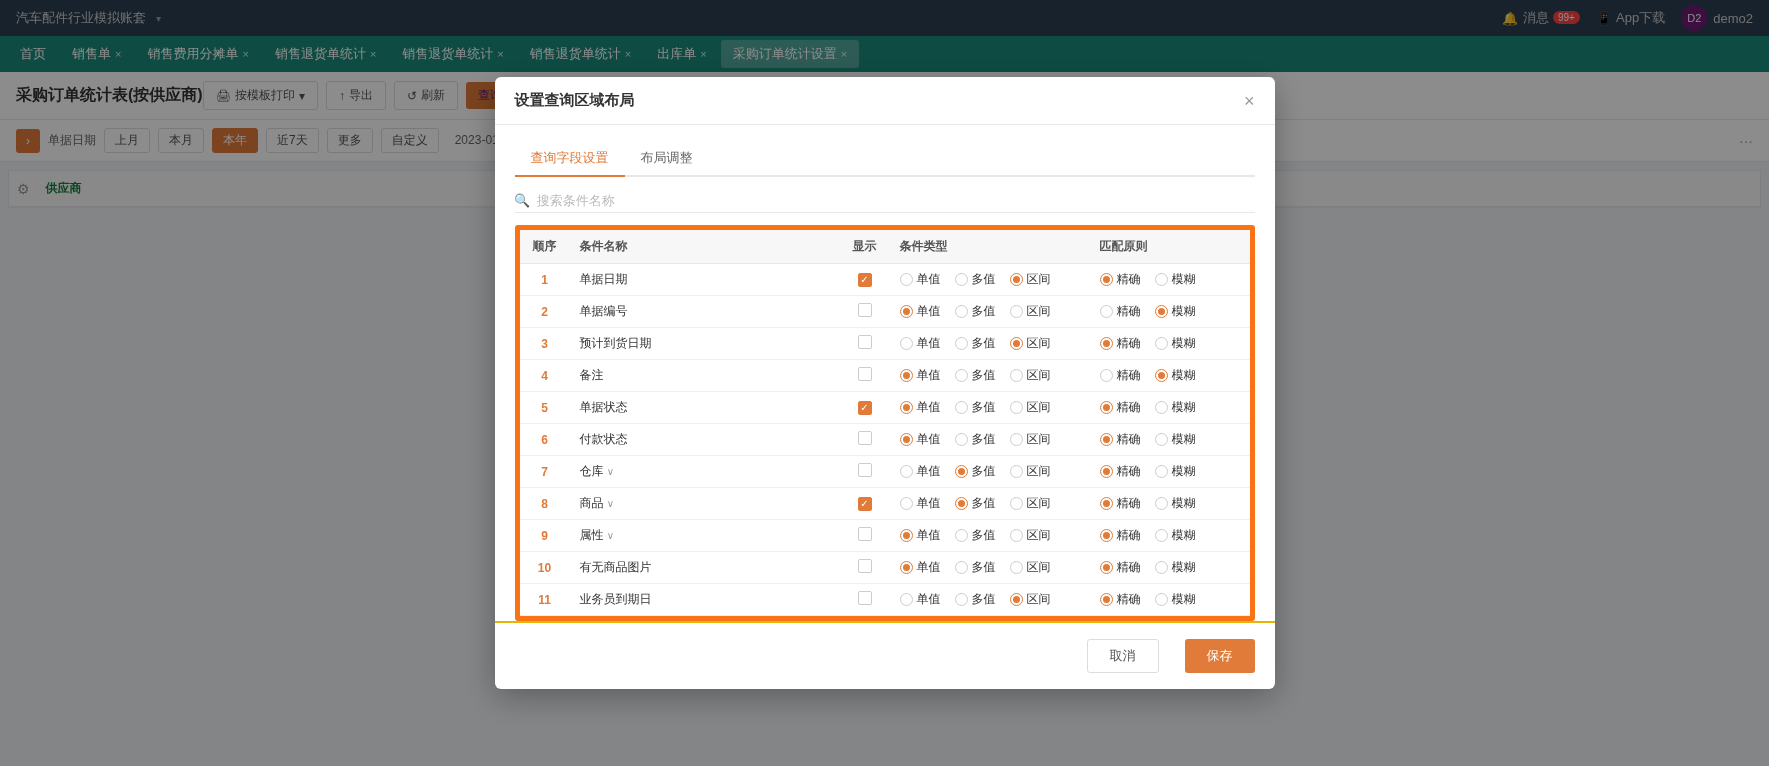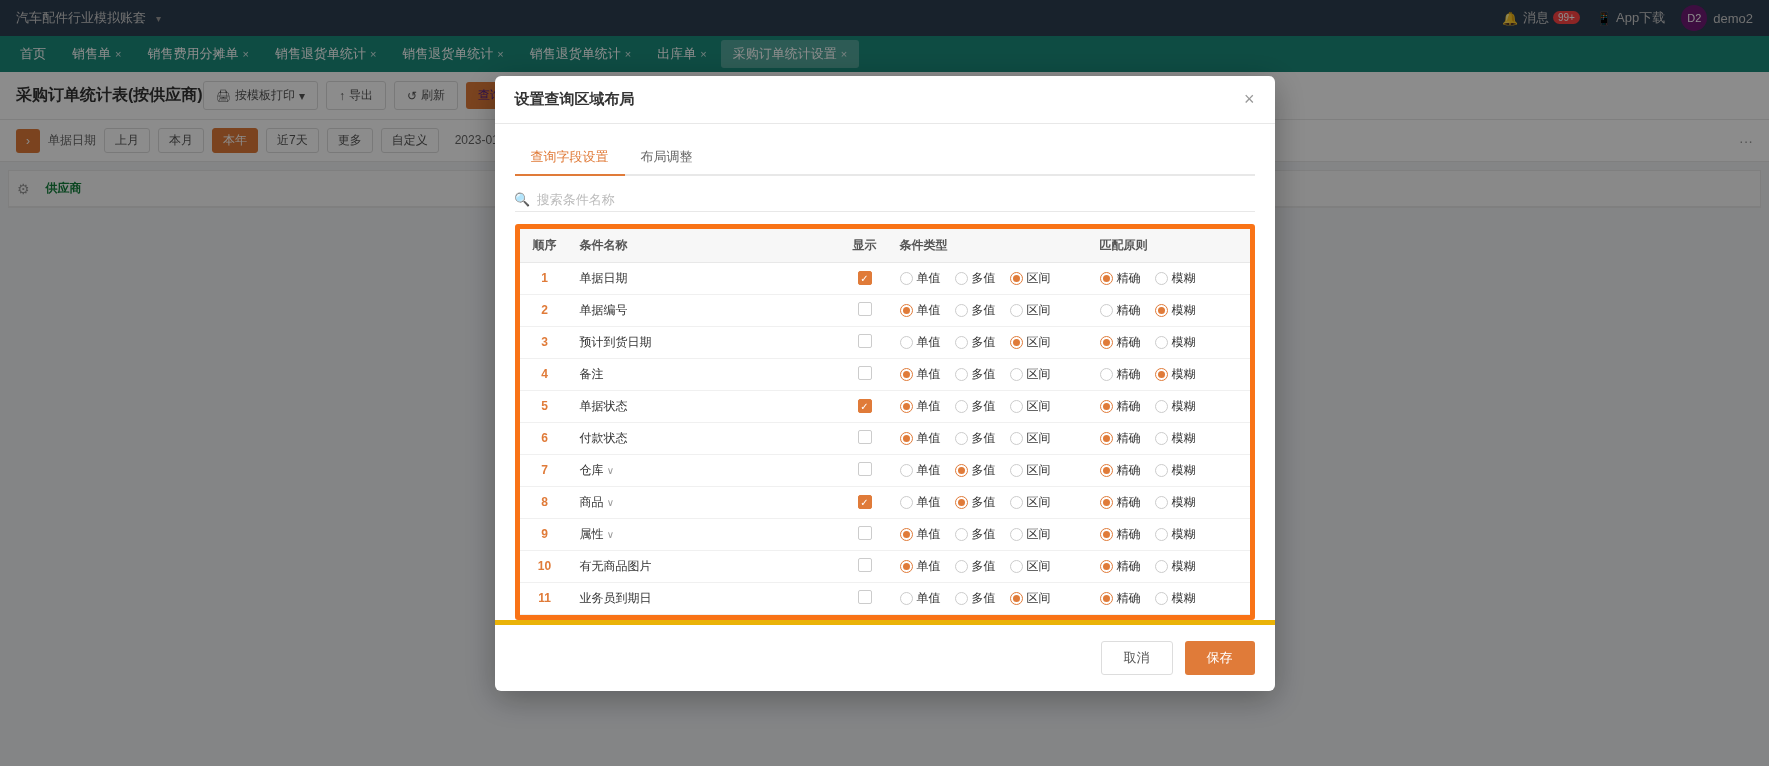--- a/index.html
+++ b/index.html
@@ -227,22 +227,22 @@
       flex: 1;
       overflow: hidden;
       display: flex;
       flex-direction: column;
       padding: 16px 20px 0;
     }
     .dialog-footer {
       padding: 16px 20px;
       display: flex;
       justify-content: flex-end;
-      gap: 12px;
-      border-top: 5px solid #eab308;
+      gap: 26px;
+      border-top: 2px solid #eab308;
     }
 
     
     .dialog-tabs {
       display: flex;
       gap: 0;
       border-bottom: 2px solid #e8e8e8;
       margin-bottom: 12px;
     }
     .dialog-tab {

